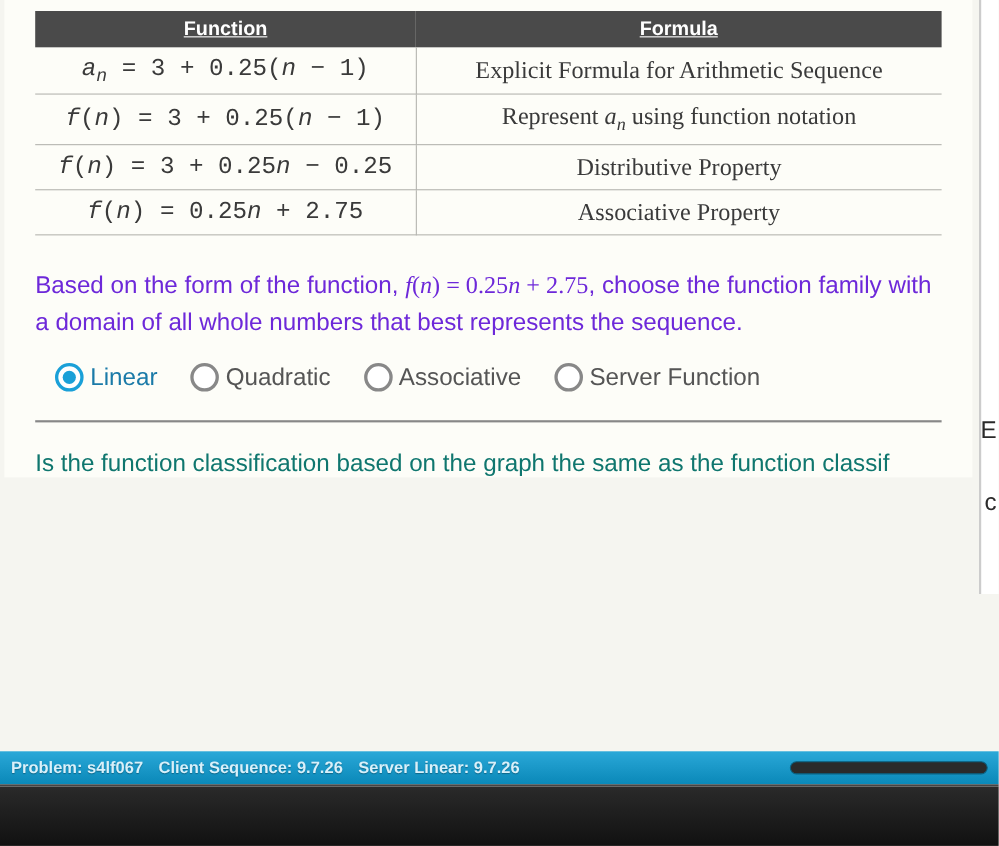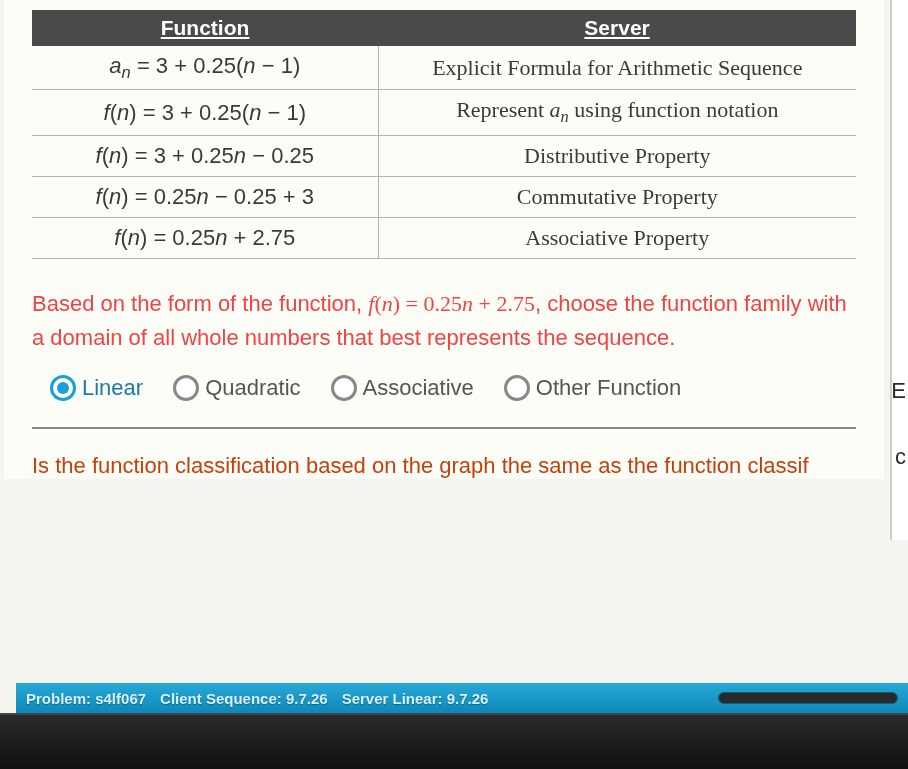--- a/index.html
+++ b/index.html
@@ -20,44 +20,44 @@
   }
   table {
     border-collapse: collapse;
     width: 100%;
     margin-bottom: 28px;
   }
   th {
     background: #4a4a4a;
     color: #fff;
     font-weight: bold;
-    font-size: 21px;
+    font-size: 18px;
     padding: 6px 8px;
   }
   th:first-child { width: 42%; text-decoration: underline; }
   th:last-child { width: 58%; text-decoration: underline; }
   td {
     border-bottom: 1.5px solid #b5b5b0;
     padding: 7px 8px;
     font-size: 22px;
     color: #3a3a3a;
     text-align: center;
     font-family: Georgia, serif;
   }
   td:first-child {
     border-right: 1.5px solid #b5b5b0;
     font-style: italic;
-    font-family: Liberation Sans, sans-serif;
+    font-family: Liberation Mono, monospace;
   }
   td.func { font-style: normal; }
   .mi { font-style: italic; }
   .sub { vertical-align: sub; font-size: 0.75em; font-style: italic; }
   .question {
     font-size: 22px;
-    color: #ef4444;
+    color: #6d28d9;
     line-height: 1.55;
     margin-bottom: 20px;
     font-family: Arial, sans-serif;
   }
   .question .math { font-family: Georgia, serif; font-style: italic; }
   .question .math .op { font-style: normal; }
   .options {
     display: flex;
     gap: 30px;
     align-items: center;
@@ -88,26 +88,26 @@
     border-radius: 50%;
   }
   .radio.selected .radio-label { color: #1a7aa8; }
   hr.sep {
     border: none;
     border-top: 2px solid #888;
     margin: 0 0 24px 0;
   }
   .q2 {
     font-size: 22px;
-    color: #c2410c;
+    color: #0f766e;
     margin-bottom: 20px;
   }
   .statusbar {
     position: absolute;
-    left: 16px; right: 0;
+    left: 0; right: 0;
     bottom: 56px;
     height: 30px;
     background: linear-gradient(#2aa8d8, #0a88b8);
     color: #d8f0fa;
     font-size: 15px;
     font-weight: bold;
     display: flex;
     align-items: center;
     padding: 0 10px;
     gap: 14px;
@@ -145,39 +145,35 @@
 </style>
 </head>
 <body>
 
 <div class="page">
 
   <table>
     <thead>
       <tr>
         <th>Function</th>
-        <th>Server</th>
+        <th>Formula</th>
       </tr>
     </thead>
     <tbody>
       <tr>
         <td class="func"><span class="mi">a</span><span class="sub">n</span> = 3 + 0.25(<span class="mi">n</span> − 1)</td>
         <td>Explicit Formula for Arithmetic Sequence</td>
       </tr>
       <tr>
         <td class="func"><span class="mi">f</span>(<span class="mi">n</span>) = 3 + 0.25(<span class="mi">n</span> − 1)</td>
         <td>Represent <span class="mi">a</span><span class="sub">n</span> using function notation</td>
       </tr>
       <tr>
         <td class="func"><span class="mi">f</span>(<span class="mi">n</span>) = 3 + 0.25<span class="mi">n</span> − 0.25</td>
         <td>Distributive Property</td>
-      </tr>
-      <tr>
-        <td class="func"><span class="mi">f</span>(<span class="mi">n</span>) = 0.25<span class="mi">n</span> − 0.25 + 3</td>
-        <td>Commutative Property</td>
       </tr>
       <tr>
         <td class="func"><span class="mi">f</span>(<span class="mi">n</span>) = 0.25<span class="mi">n</span> + 2.75</td>
         <td>Associative Property</td>
       </tr>
     </tbody>
   </table>
 
   <p class="question">
     <span>Based on the form of the function, </span>
@@ -194,21 +190,21 @@
     <span class="radio">
       <span class="radio-circle"></span>
       <span class="radio-label">Quadratic</span>
     </span>
     <span class="radio">
       <span class="radio-circle"></span>
       <span class="radio-label">Associative</span>
     </span>
     <span class="radio">
       <span class="radio-circle"></span>
-      <span class="radio-label">Other Function</span>
+      <span class="radio-label">Server Function</span>
     </span>
   </div>
 
   <hr class="sep">
 
   <p class="q2">Is the function classification based on the graph the same as the function classif</p>
 
 </div>
 
 <div class="right-cut"></div>

